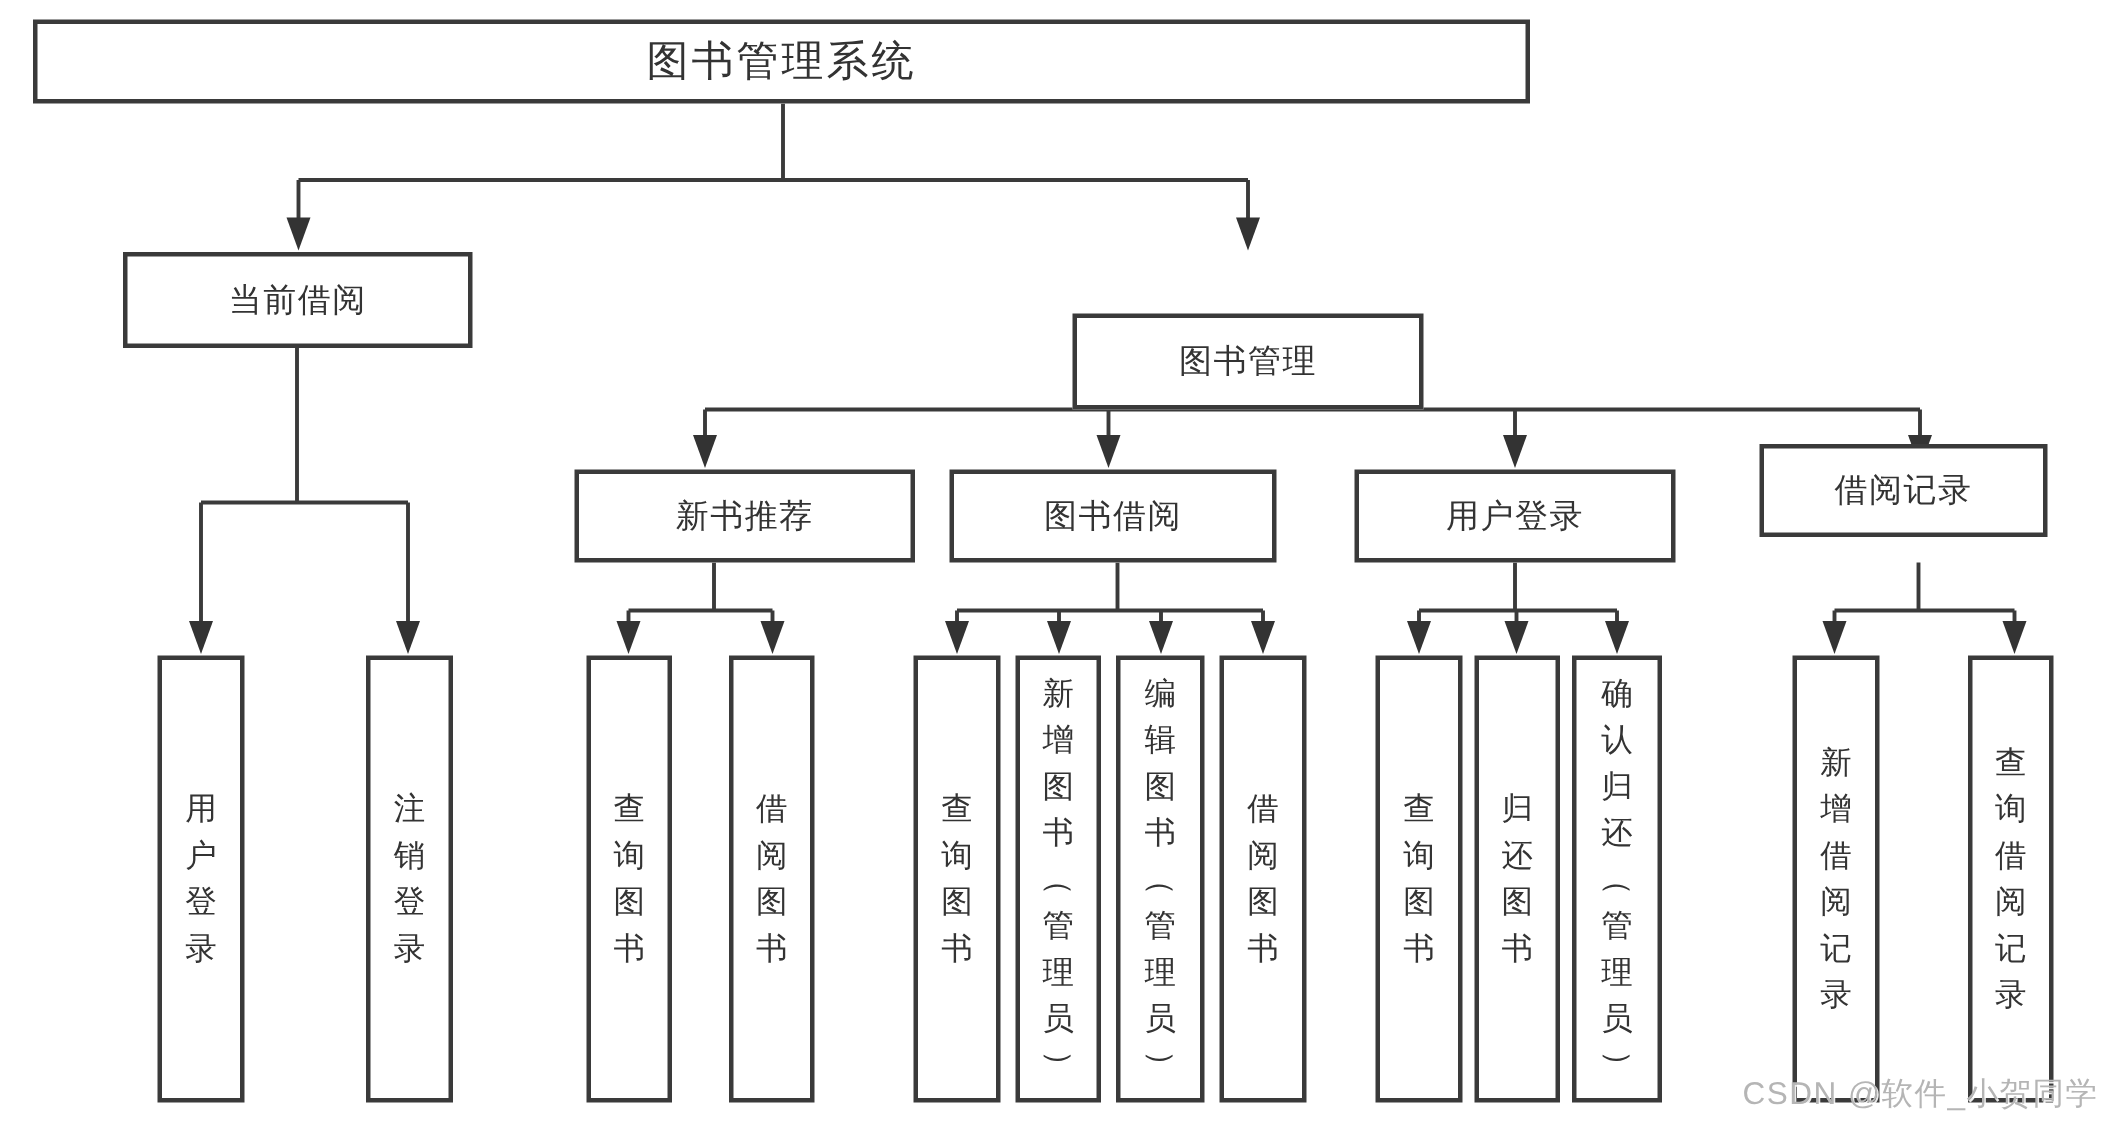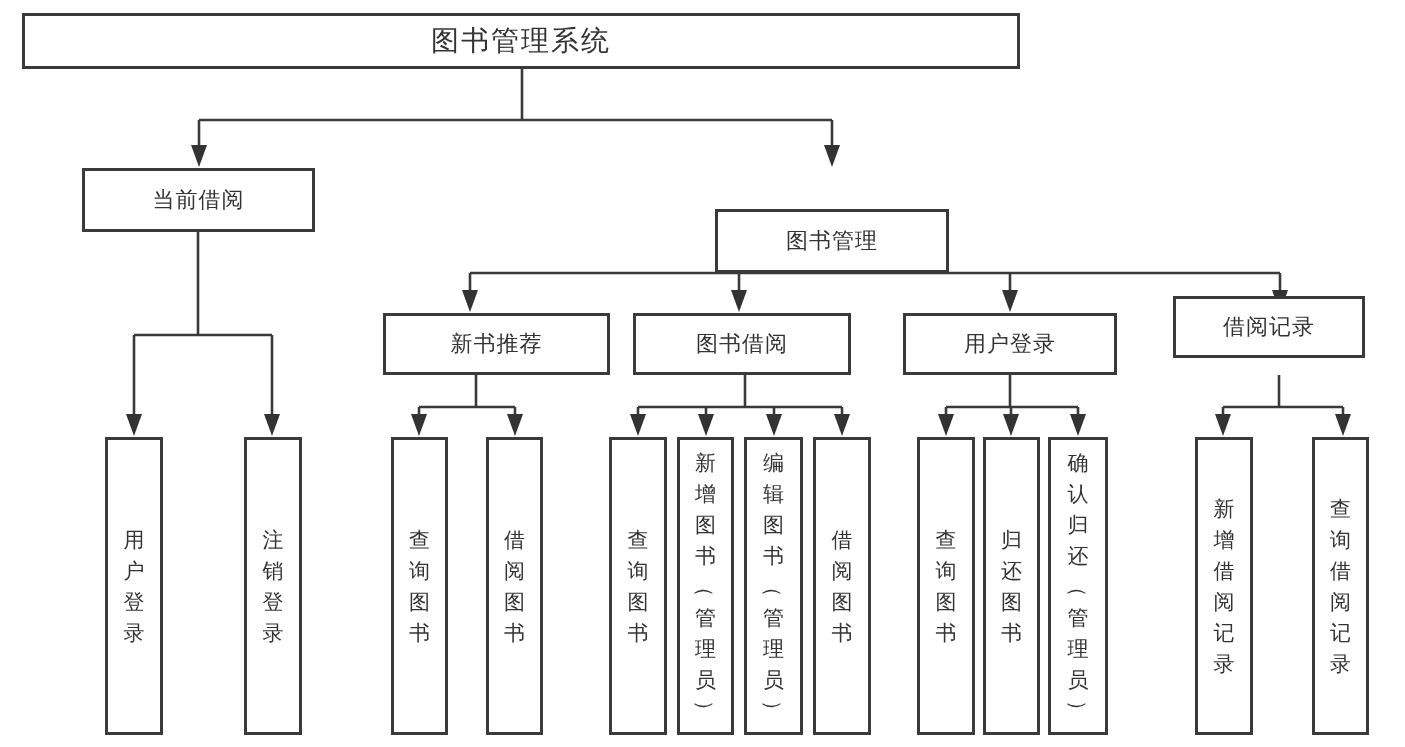--- a/index.html
+++ b/index.html
@@ -253,13 +253,14 @@
         <div class="stack">
           <span class="char">查</span>
           <span class="char">询</span>
           <span class="char">借</span>
           <span class="char">阅</span>
           <span class="char">记</span>
           <span class="char">录</span>
         </div>
       </div>
     </div>
+  <div class="watermark">CSDN @软件_小贺同学</div>
 </div>
 
 </body></html>

